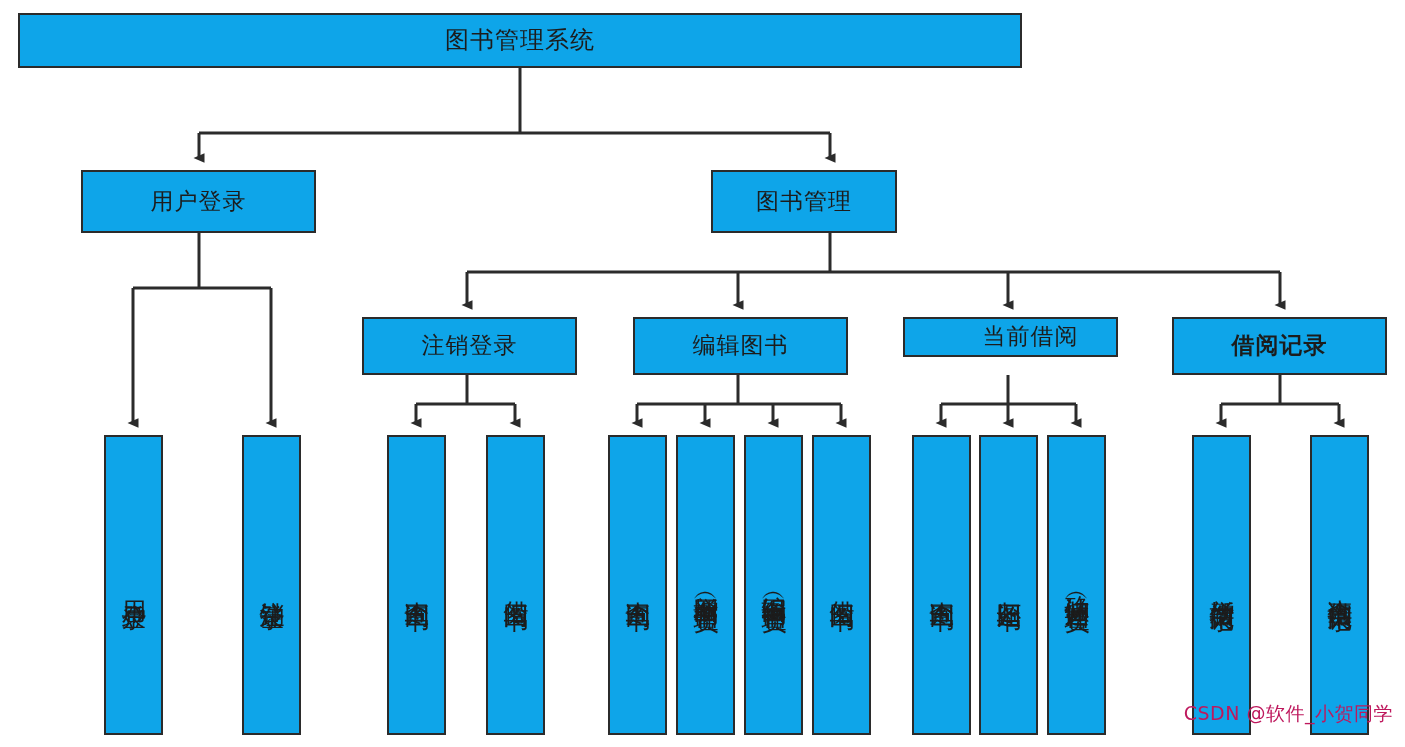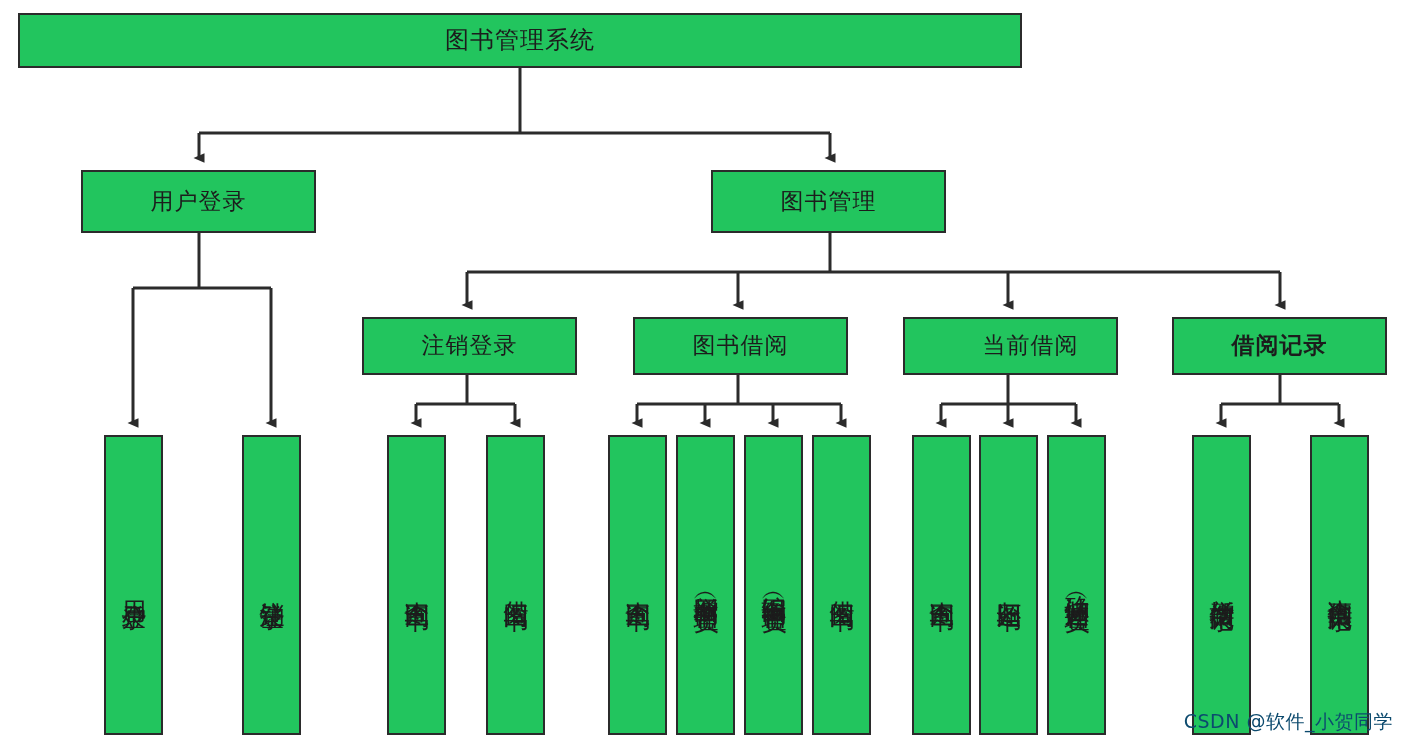--- a/index.html
+++ b/index.html
@@ -23,21 +23,21 @@
     position: absolute;
     left: 0;
     top: 0;
     width: 1405px;
     height: 747px;
     pointer-events: none;
   }
   .node {
     position: absolute;
     box-sizing: border-box;
-    background: #22c55e;
+    background: #0ea5e9;
     border: 2.5px solid #2b2b2b;
     display: flex;
     align-items: center;
     justify-content: center;
     z-index: 2;
   }
   .node .label {
     display: block;
     text-align: center;
     color: #1c1c1c;
@@ -62,23 +62,23 @@
     writing-mode: vertical-rl;
     text-orientation: upright;
     font-size: 25px;
     line-height: 1.12;
     letter-spacing: 2px;
     max-height: 286px;
   }
   #watermark {
     position: absolute;
     right: 12px;
-    bottom: 12px;
+    bottom: 20px;
     font-size: 19px;
-    color: #0c4a6e;
+    color: #be185d;
     letter-spacing: 0.5px;
     z-index: 5;
     white-space: nowrap;
   }
 </style>
 </head>
 <body>
 
 <div id="diagram">
 
@@ -132,31 +132,31 @@
     </g>
   </svg>
 
   <div class="node h root" style="left:18px; top:13px; width:1004px; height:55px;">
     <span class="label">图书管理系统</span>
   </div>
 
   <div class="node h" style="left:81px; top:170px; width:235px; height:63px;">
     <span class="label">用户登录</span>
   </div>
-  <div class="node h" style="left:711px; top:170px; width:235px; height:63px;">
+  <div class="node h" style="left:711px; top:170px; width:186px; height:63px;">
     <span class="label">图书管理</span>
   </div>
 
   <div class="node h" style="left:362px; top:317px; width:215px; height:58px;">
     <span class="label">注销登录</span>
   </div>
   <div class="node h" style="left:633px; top:317px; width:215px; height:58px;">
-    <span class="label">图书借阅</span>
-  </div>
-  <div class="node h" style="left:903px; top:317px; width:215px; height:58px;padding-left:40px;">
+    <span class="label">编辑图书</span>
+  </div>
+  <div class="node h" style="left:903px; top:317px; width:215px; height:40px;padding-left:40px;">
     <span class="label">当前借阅</span>
   </div>
   <div class="node h" style="left:1172px; top:317px; width:215px; height:58px;font-weight:bold;">
     <span class="label">借阅记录</span>
   </div>
 
   <div class="node v" style="left:104px; top:435px; width:59px; height:300px;">
     <span class="label">用户登录</span>
   </div>
   <div class="node v" style="left:242px; top:435px; width:59px; height:300px;">

